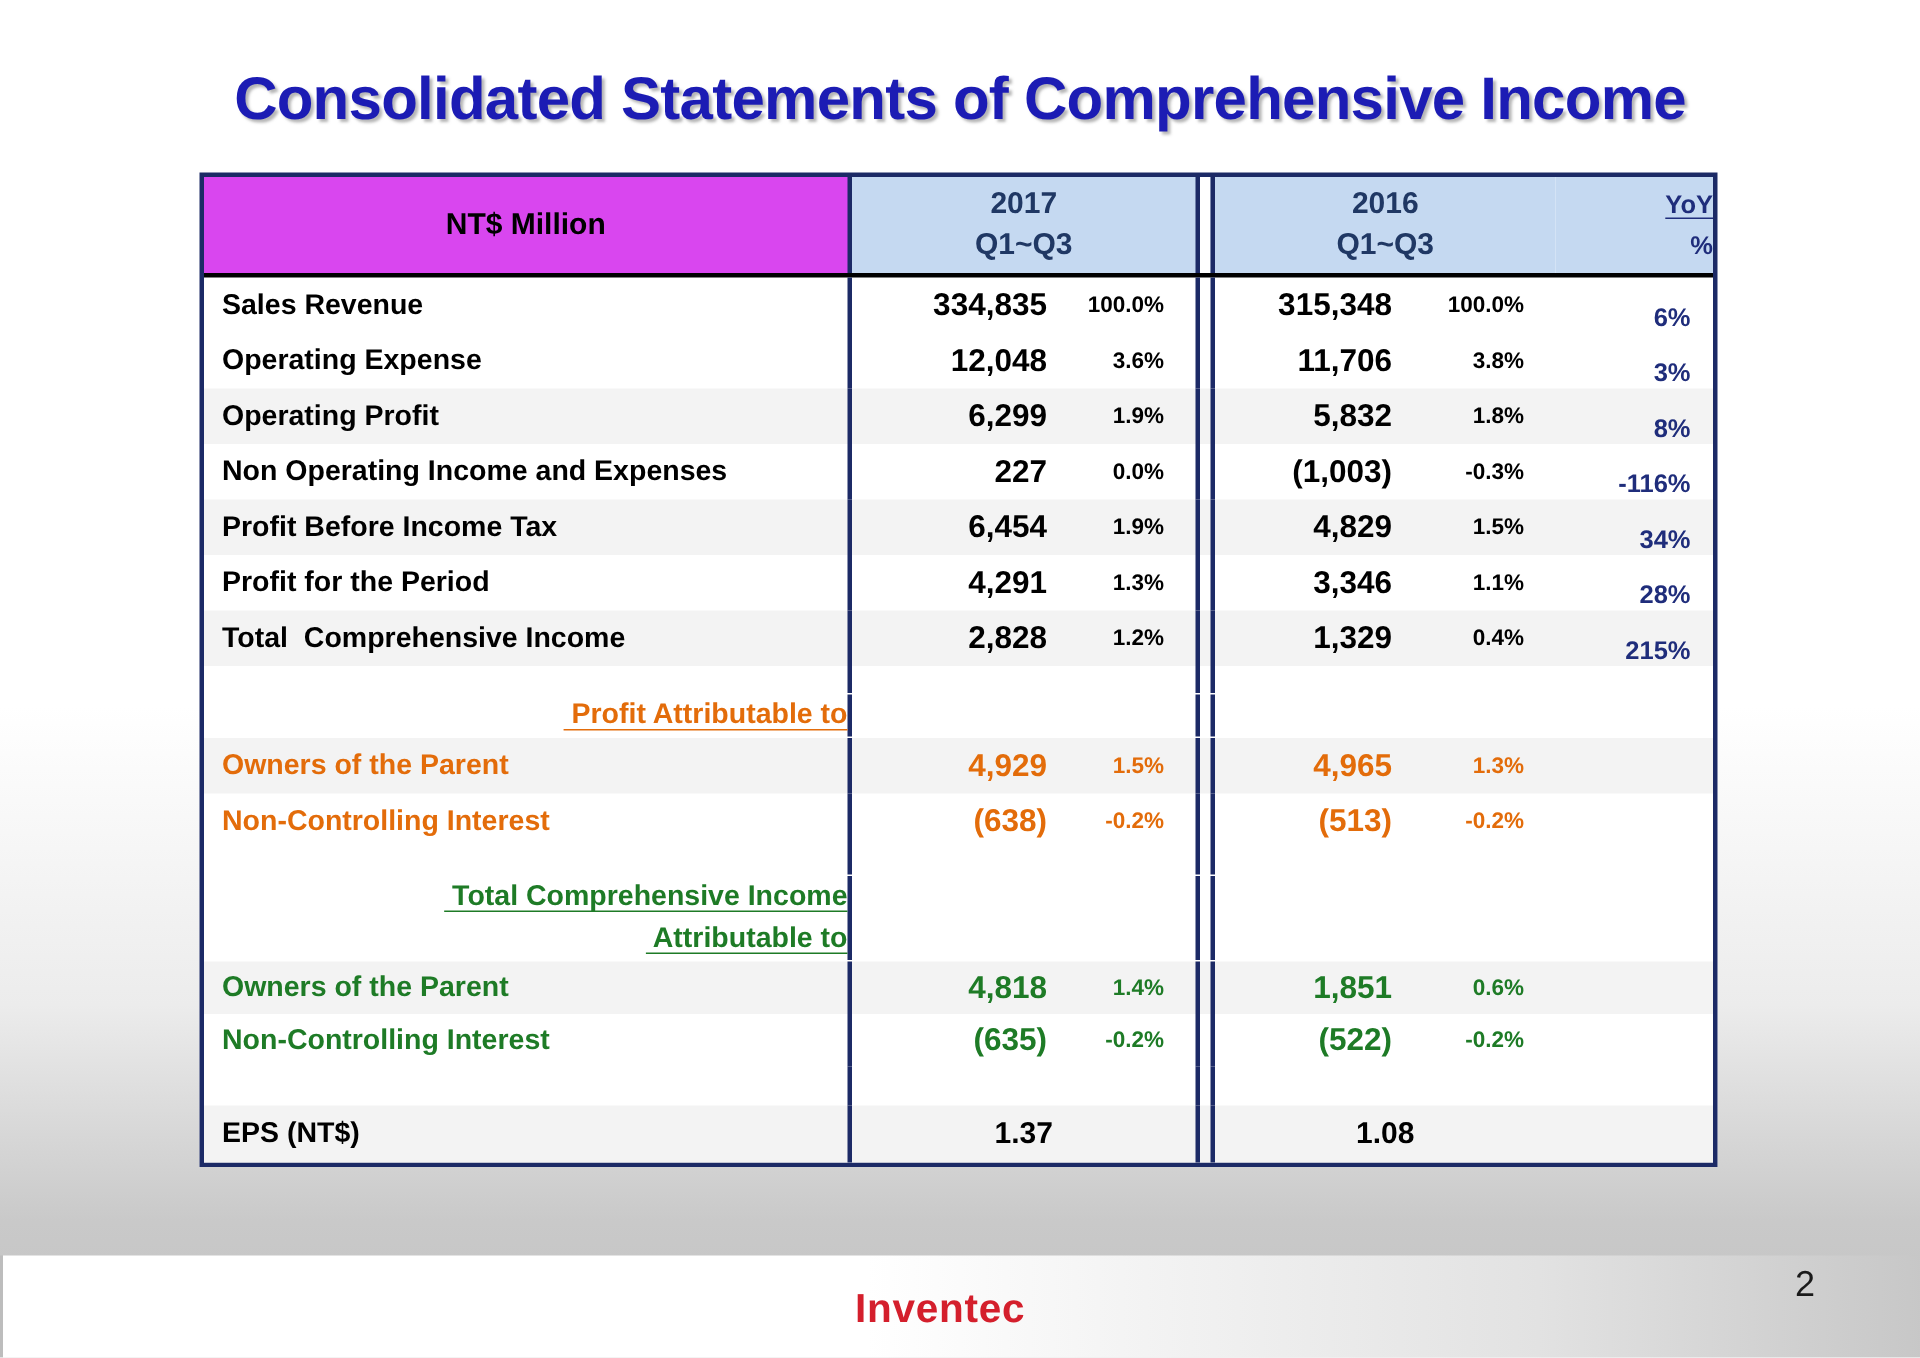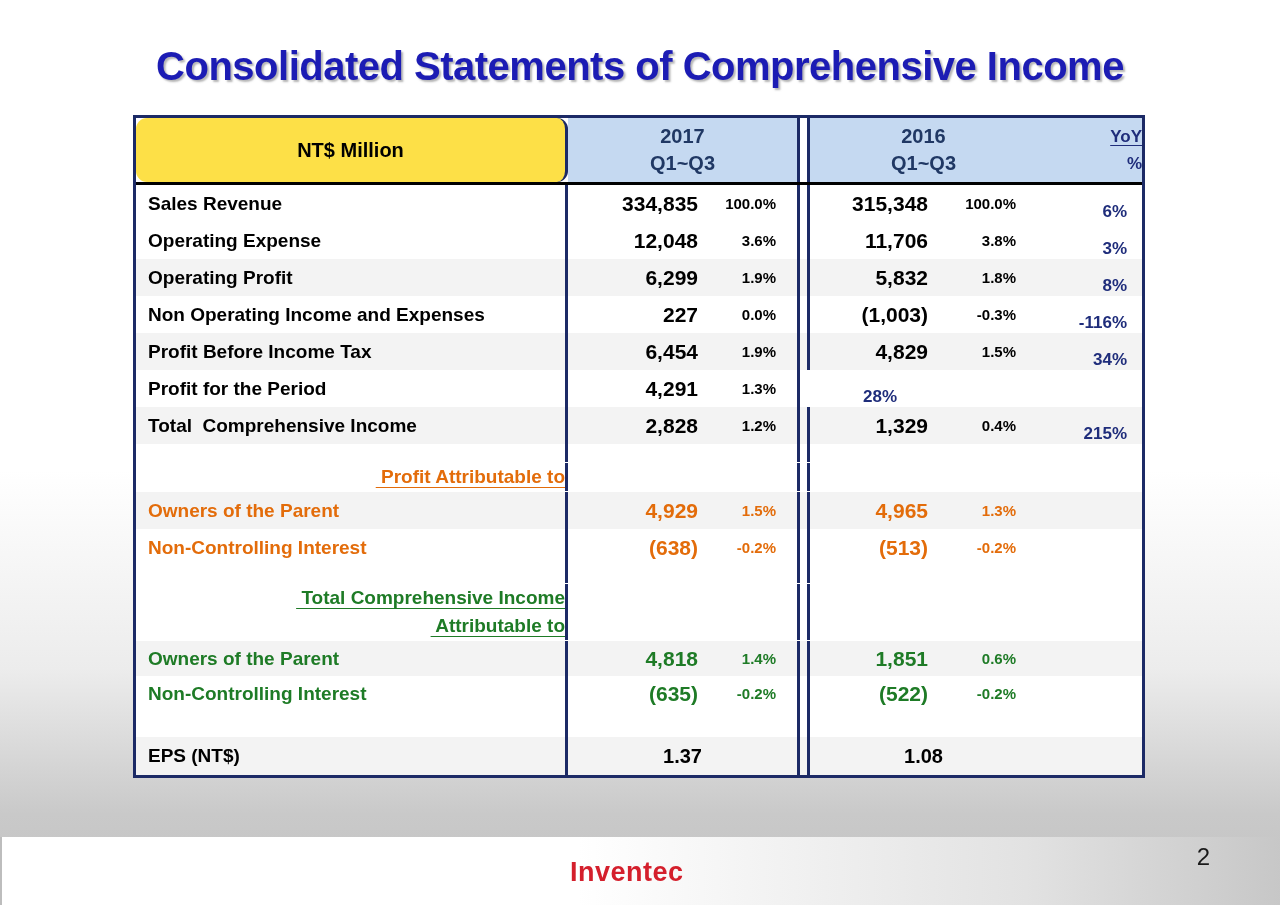--- a/index.html
+++ b/index.html
@@ -29,22 +29,22 @@
   .ftable *{box-sizing:border-box;}
   .thead{display:flex;height:67px;border-bottom:3px solid #000;}
   .cl, .grp, .gapcol, .cy{flex:0 0 auto;}
   .c-label{width:432px;border-right:3px solid #1c2a66;}
   .g2017{width:232px;border-right:3px solid #1c2a66;}
   .gapcol{width:7px;}
   .g2016{width:230px;border-left:3px solid #1c2a66;}
   .c-yoy{width:105px;}
 
   .thead .c-label{
-    background:#fde047;display:flex;align-items:center;justify-content:center;
-    font-size:20px;font-weight:bold;color:#000;border-radius:11px;
+    background:#d946ef;display:flex;align-items:center;justify-content:center;
+    font-size:20px;font-weight:bold;color:#000;
   }
   .thead .hdr-col{
     background:#c5d9f1;color:#203864;font-weight:bold;font-size:20px;
     display:flex;flex-direction:column;align-items:center;justify-content:center;
     line-height:27px;
   }
   .u{text-decoration:underline;text-underline-offset:3px;}
 
   
   .trow{display:flex;height:37px;align-items:stretch;background:transparent;}
@@ -225,20 +225,25 @@
         <div class="trow">
           <div class="cl c-label">
             <span class="lab">Profit for the Period</span>
           </div>
           <div class="grp g2017">
             <span class="val">4,291</span>
             <span class="pct">1.3%</span>
             <span class="padr"></span>
           </div>
           <div class="gapcol"></div>
+          <div class="grp g2016">
+            <span class="val">3,346</span>
+            <span class="pct">1.1%</span>
+            <span class="padr"></span>
+          </div>
           <div class="cy c-yoy">
             <span class="yoyv">28%</span>
           </div>
         </div>
         <div class="trow band">
           <div class="cl c-label">
             <span class="lab">Total  Comprehensive Income</span>
           </div>
           <div class="grp g2017">
             <span class="val">2,828</span>

